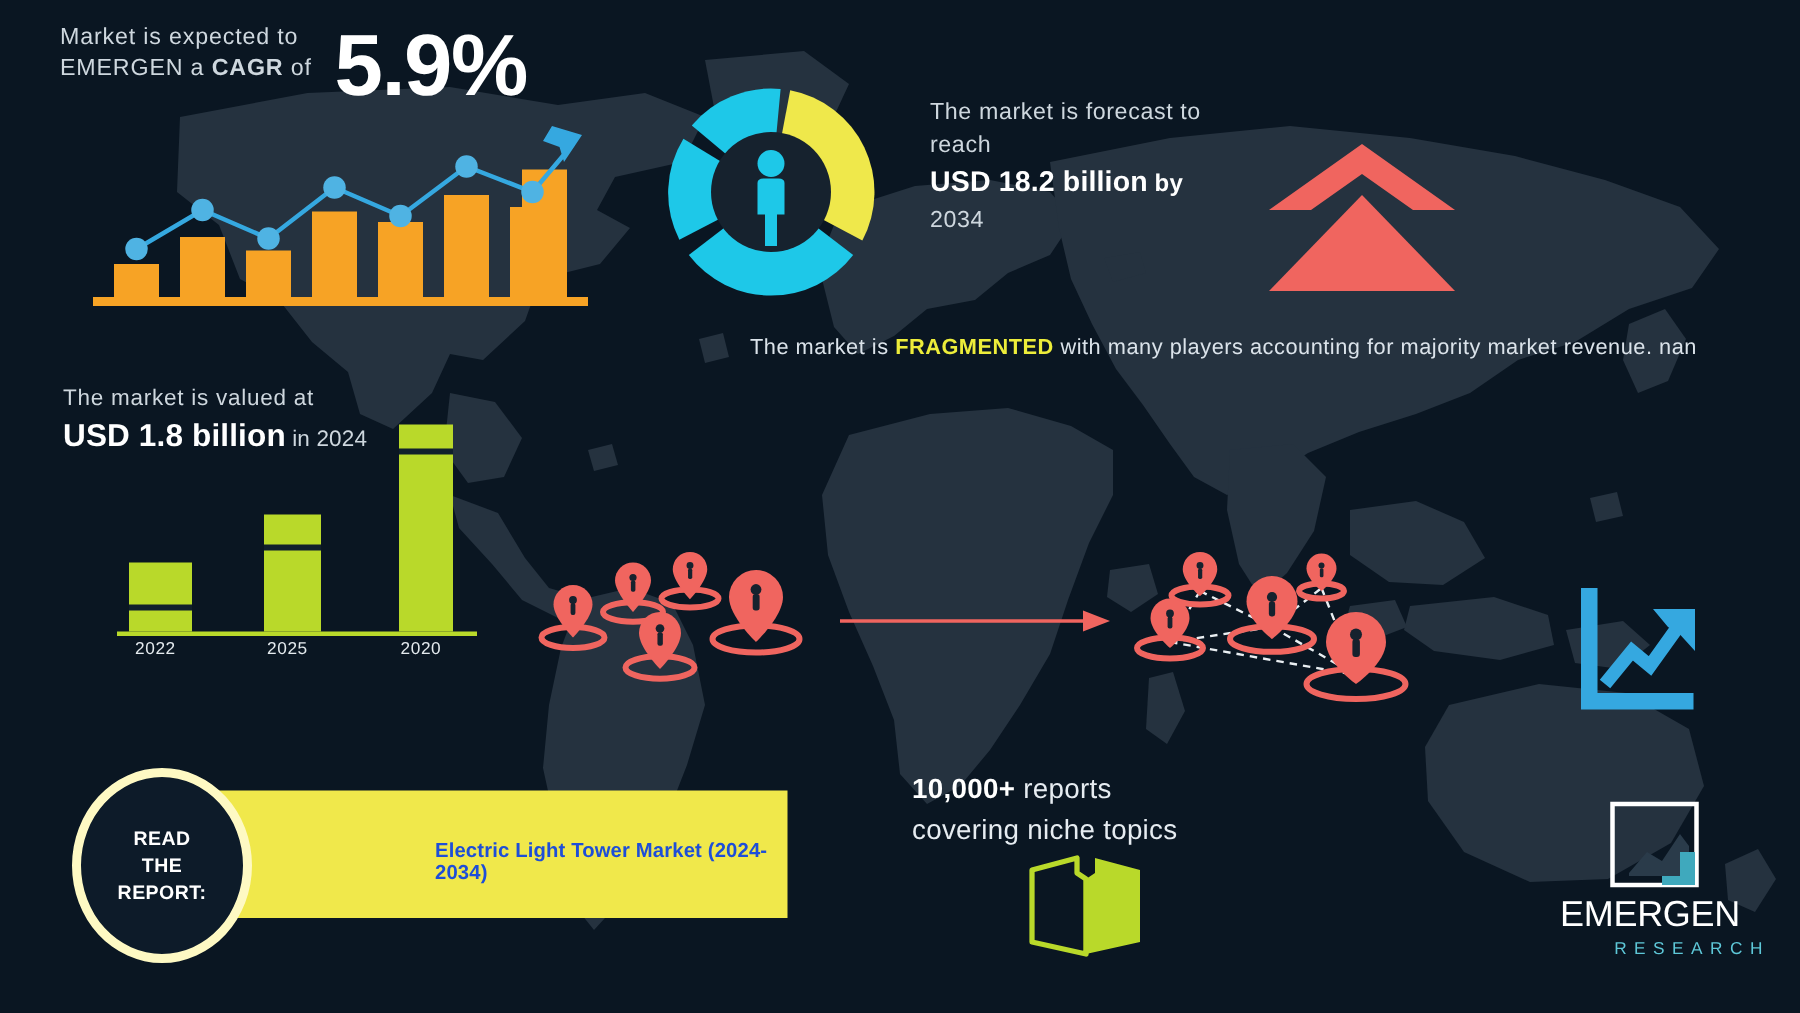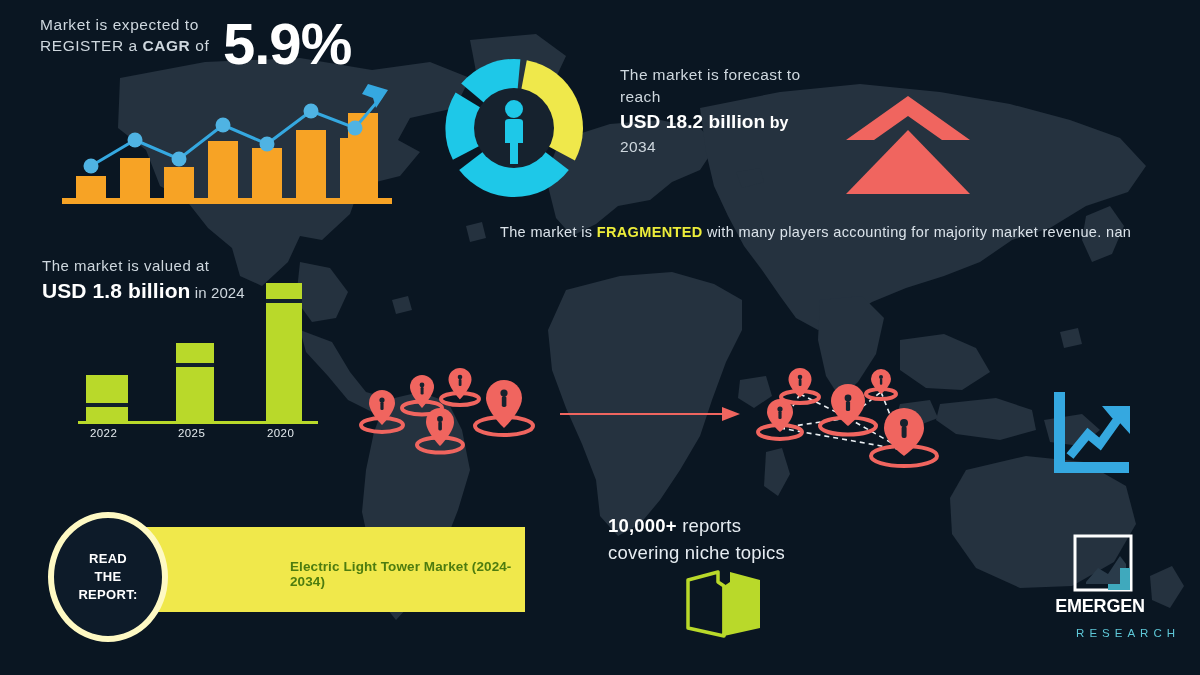--- a/index.html
+++ b/index.html
@@ -36,28 +36,28 @@
   #valued-l2{font-size:21px;line-height:28px;color:#ffffff;font-weight:700;letter-spacing:.1px;}
   #valued-l2 .sm{font-size:15px;font-weight:400;color:#ced7de;}
 
   #reports-block{left:588px;top:512px;width:260px;margin-left:20px;}
   #reports-l1{font-size:18.5px;line-height:27px;color:#e6ecf1;letter-spacing:.2px;}
   #reports-l2{font-size:18.5px;line-height:27px;color:#e6ecf1;letter-spacing:.2px;}
   #reports-l1 .num{font-weight:700;color:#ffffff;}
 
   
   #cta-bar{left:125px;top:527px;width:400px;height:85px;background:#f0e84b;}
-  #cta-label{position:absolute;left:165px;top:32px;font-size:13.5px;font-weight:700;color:#4d7c0f;letter-spacing:.1px;}
+  #cta-label{position:absolute;left:165px;top:32px;font-size:13.5px;font-weight:700;color:#1d4ed8;letter-spacing:.1px;}
   #cta-circle{left:48px;top:512px;width:108px;height:118px;border:6px solid #fef9c3;border-radius:50%;background:#0d1b29;
     display:flex;align-items:center;justify-content:center;}
   #cta-circle-text{font-size:13px;font-weight:700;color:#ffffff;line-height:18px;text-align:center;letter-spacing:.3px;}
 
   
   #logo{left:1020px;top:534px;width:160px;height:110px;}
-  #logo-name{position:absolute;left:0;top:62px;width:160px;text-align:center;font-size:18px;font-weight:700;color:#ffffff;letter-spacing:-.2px;}
+  #logo-name{position:absolute;left:0;top:62px;width:160px;text-align:center;font-size:24px;font-weight:400;color:#ffffff;letter-spacing:-.2px;}
   #logo-sub{position:absolute;left:0;top:93px;width:160px;text-align:right;font-size:11.5px;color:#5ec8d8;letter-spacing:5px;font-weight:400;}
 
   
   .yearlbl{position:absolute;font-size:11.5px;color:#e4eaee;letter-spacing:.4px;}
 </style>
 </head>
 <body>
 
 <div id="stage">
 
@@ -112,21 +112,21 @@
         <path d="M1060 332 L1078 328 L1082 344 L1064 348 Z"></path>
         <path d="M736 172 L760 168 L764 182 L742 188 Z"></path>
       </g>
     </svg>
   </div>
 
   <div class="layer" id="content">
 
     <div class="abs" id="cagr-block">
       <div id="cagr-line1">Market is expected to</div>
-      <div id="cagr-line2"><span>REGISTER a </span><span class="bold">CAGR</span><span> of</span></div>
+      <div id="cagr-line2"><span>EMERGEN a </span><span class="bold">CAGR</span><span> of</span></div>
       <div id="cagr-value">5.9%</div>
     </div>
 
     <div class="abs" style="left:62px;top:78px;">
       <svg width="330" height="135" viewBox="0 0 330 135" xmlns="http://www.w3.org/2000/svg">
 
         <g fill="#f7a325">
           <rect x="14" y="98" width="30" height="22"></rect>
           <rect x="58" y="80" width="30" height="40"></rect>
           <rect x="102" y="89" width="30" height="31"></rect>

